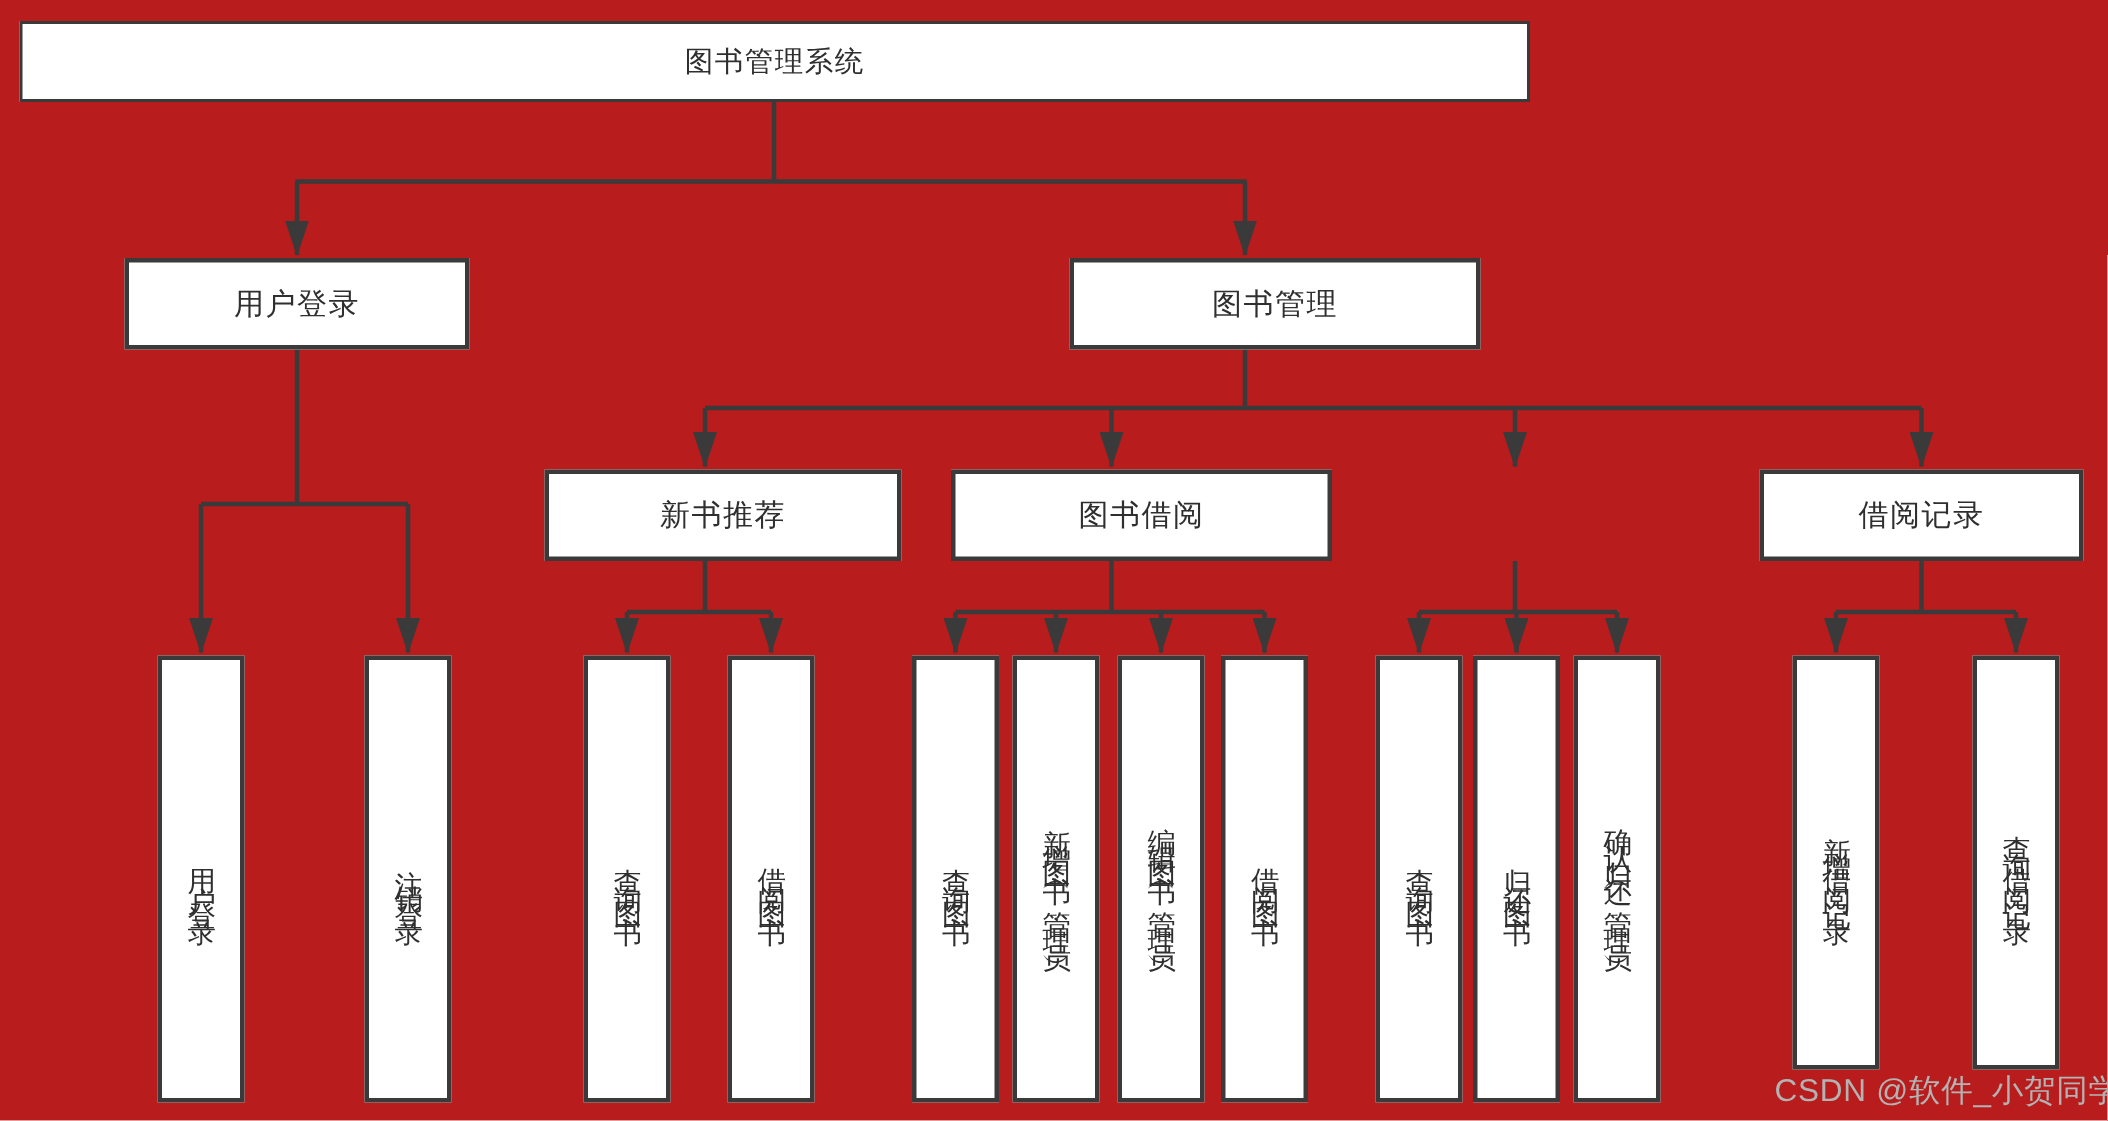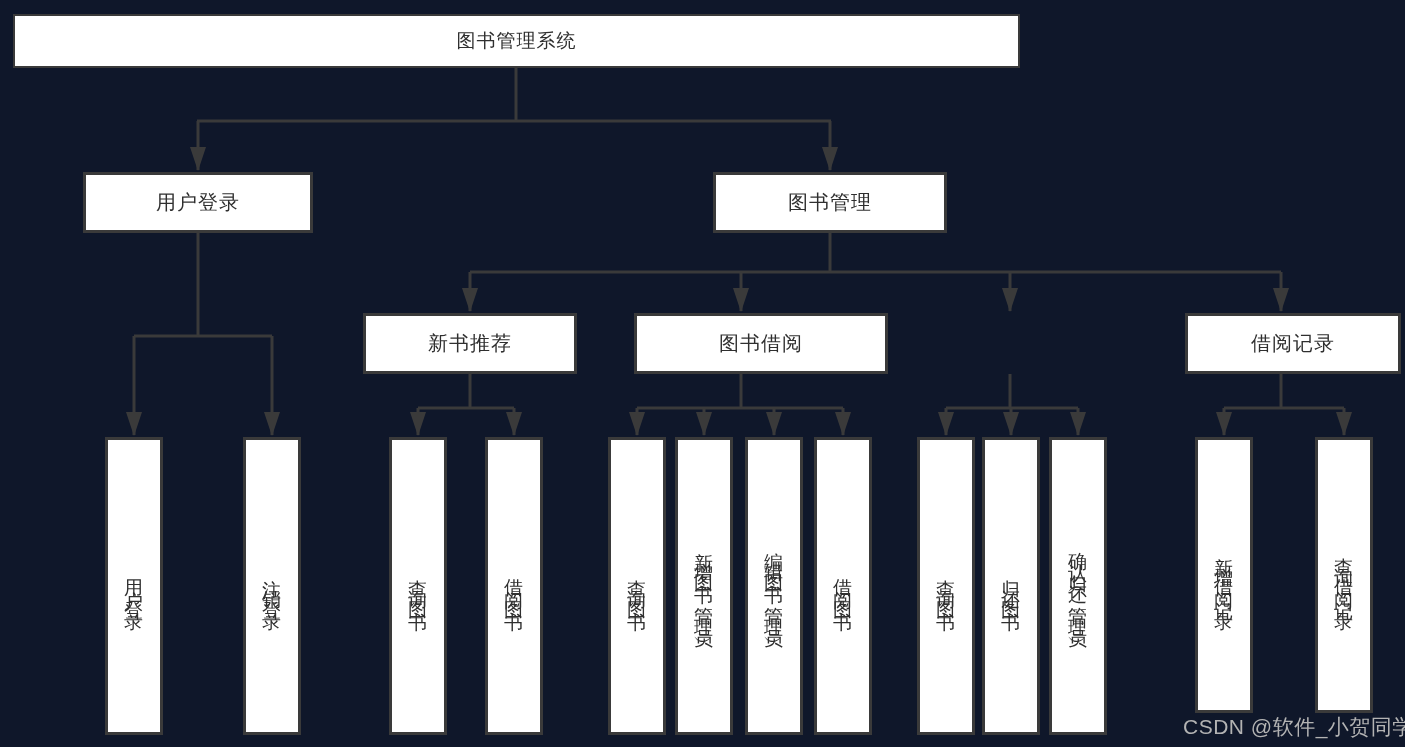--- a/index.html
+++ b/index.html
@@ -4,21 +4,21 @@
 <style>
   html, body {
     margin: 0;
     padding: 0;
     background: #ffffff;
   }
   .stage {
     position: relative;
     width: 1405px;
     height: 747px;
-    background: #0f172a;
+    background: #b91c1c;
     font-family: "Liberation Sans", sans-serif;
     overflow: hidden;
   }
   .connectors {
     position: absolute;
     left: 0;
     top: 0;
     pointer-events: none;
   }
   .box {
@@ -49,26 +49,26 @@
     writing-mode: vertical-rl;
     text-orientation: mixed;
     letter-spacing: 11px;
     font-size: 19px;
     line-height: 1;
     white-space: nowrap;
   }
   .box.leaf.short { height: 276px; }
 
   #n-user-login   { left: 83px;  top: 172px; width: 230px; }
-  #n-book-mgmt    { left: 713px; top: 172px; width: 234px; }
+  #n-book-mgmt    { left: 713px; top: 172px; width: 274px; }
 
-  #n-new-books      { left: 363px;  top: 313px; width: 214px; }
+  #n-new-books      { left: 363px;  top: 313px; width: 238px; }
   #n-book-borrow    { left: 634px;  top: 313px; width: 254px; }
   #n-current-borrow { left: 902px;  top: 313px; width: 216px; }
-  #n-borrow-records { left: 1173px; top: 313px; width: 216px; margin-left: 12px; }
+  #n-borrow-records { left: 1173px; top: 313px; width: 216px; }
 
   #n-leaf-user-login { left: 105px; }
   #n-leaf-logout     { left: 243px; }
   #n-leaf-nb-query   { left: 389px; }
   #n-leaf-nb-borrow  { left: 485px; }
   #n-leaf-bb-query   { left: 608px; }
   #n-leaf-bb-add     { left: 675px; }
   #n-leaf-bb-edit    { left: 745px; }
   #n-leaf-bb-borrow  { left: 814px; }
   #n-leaf-cb-query   { left: 917px; }

